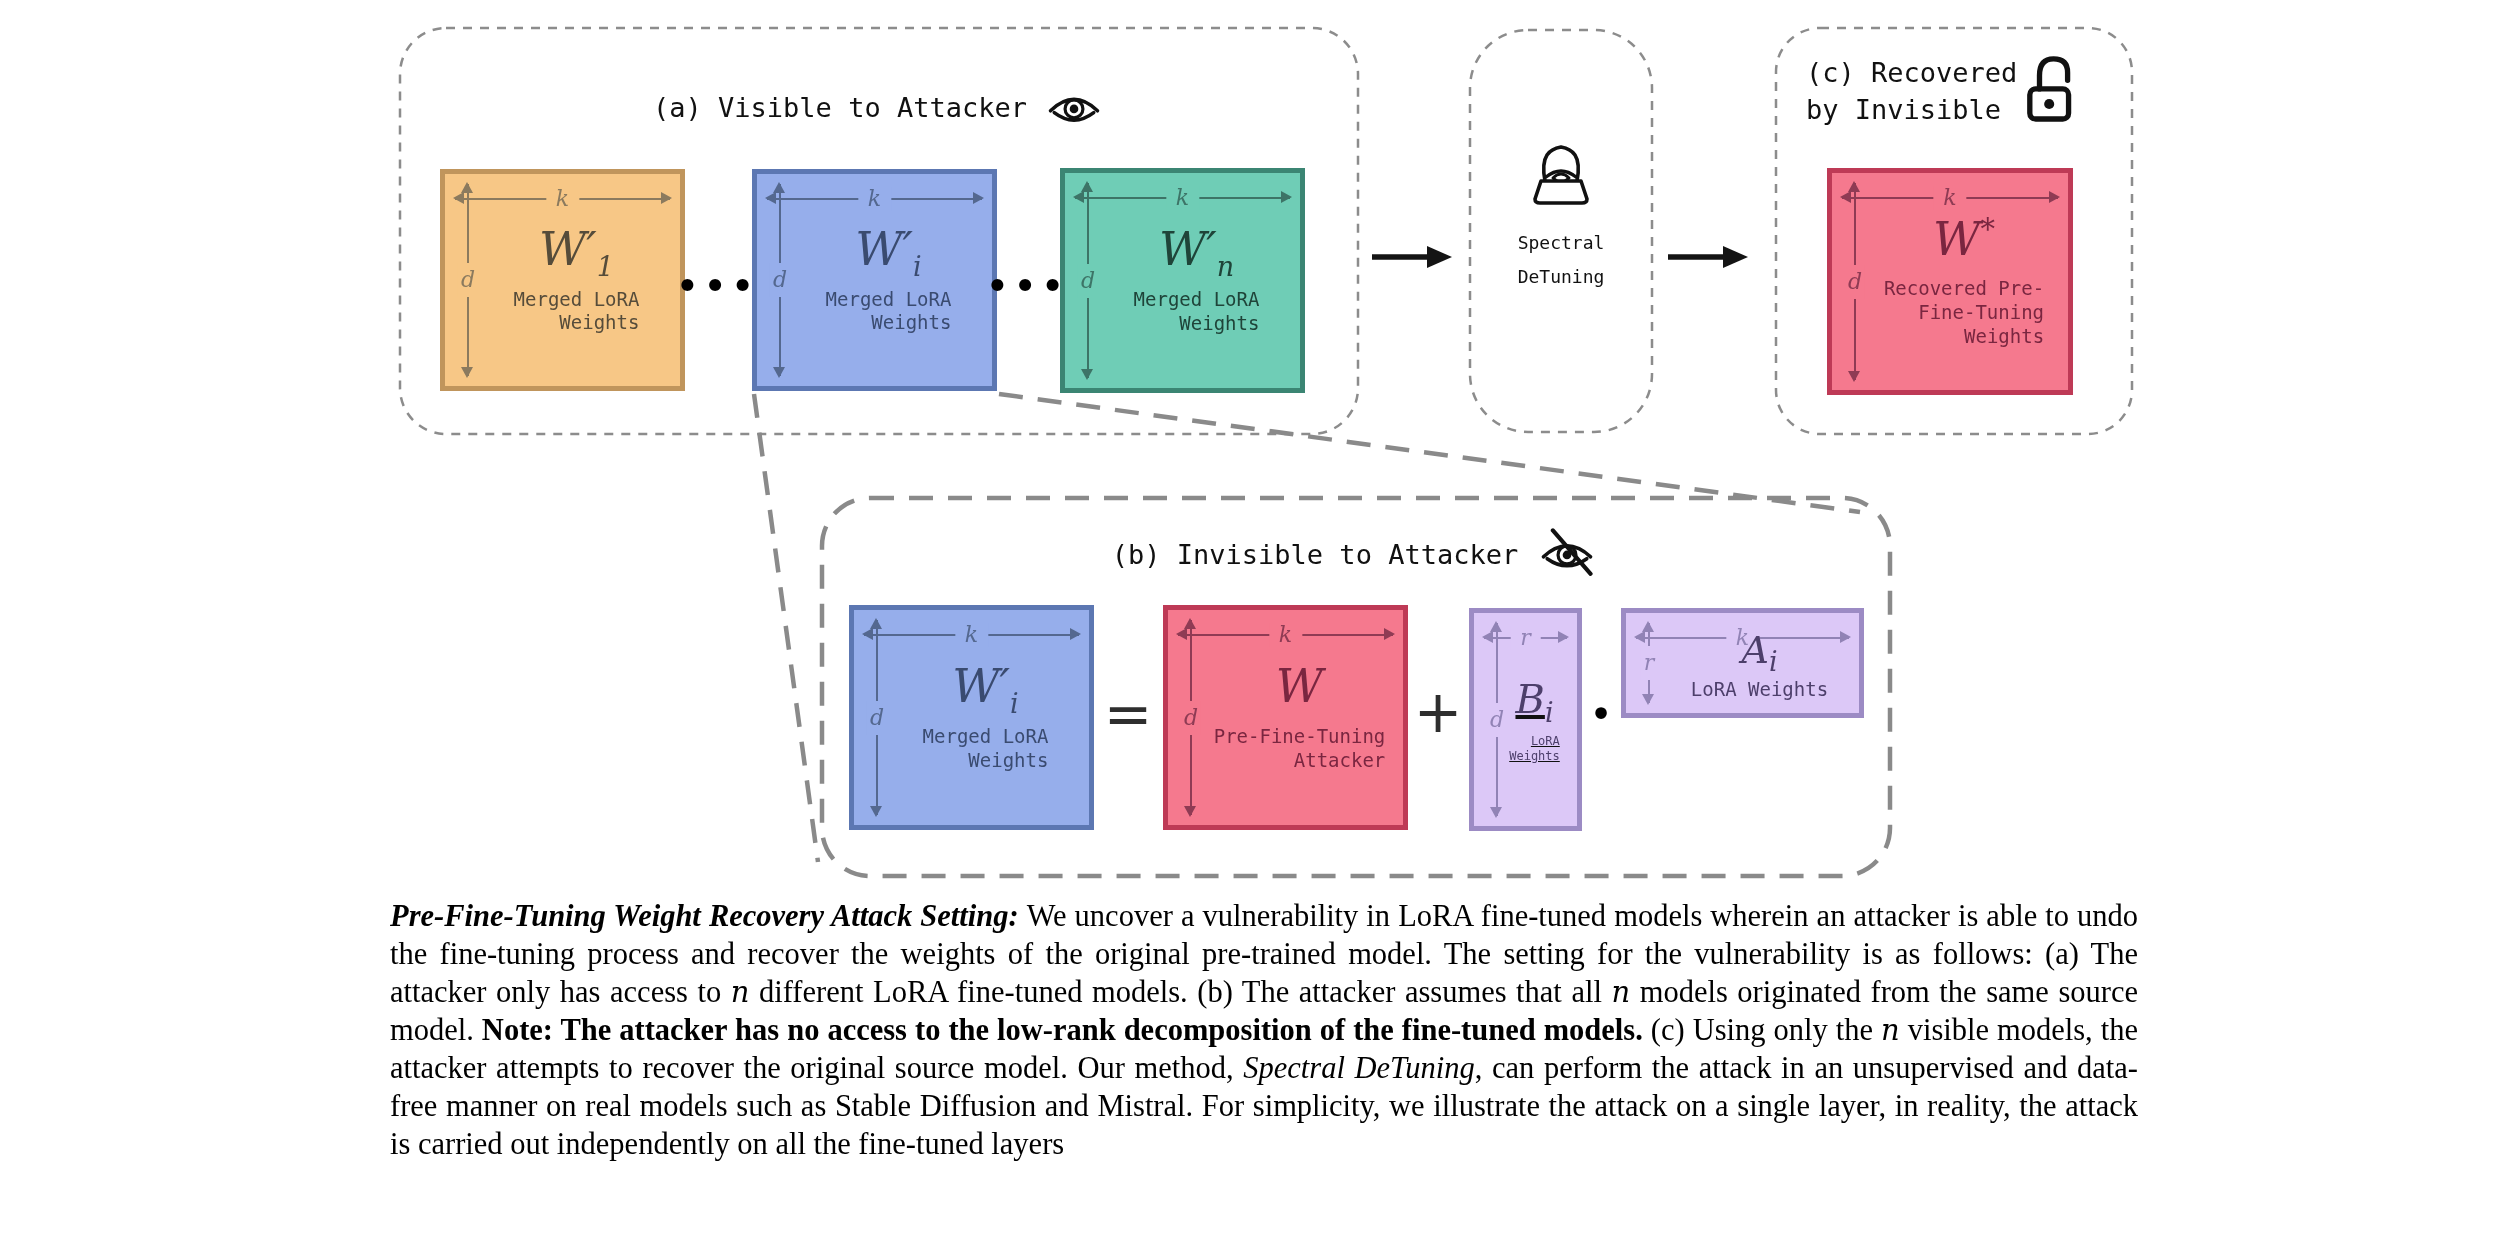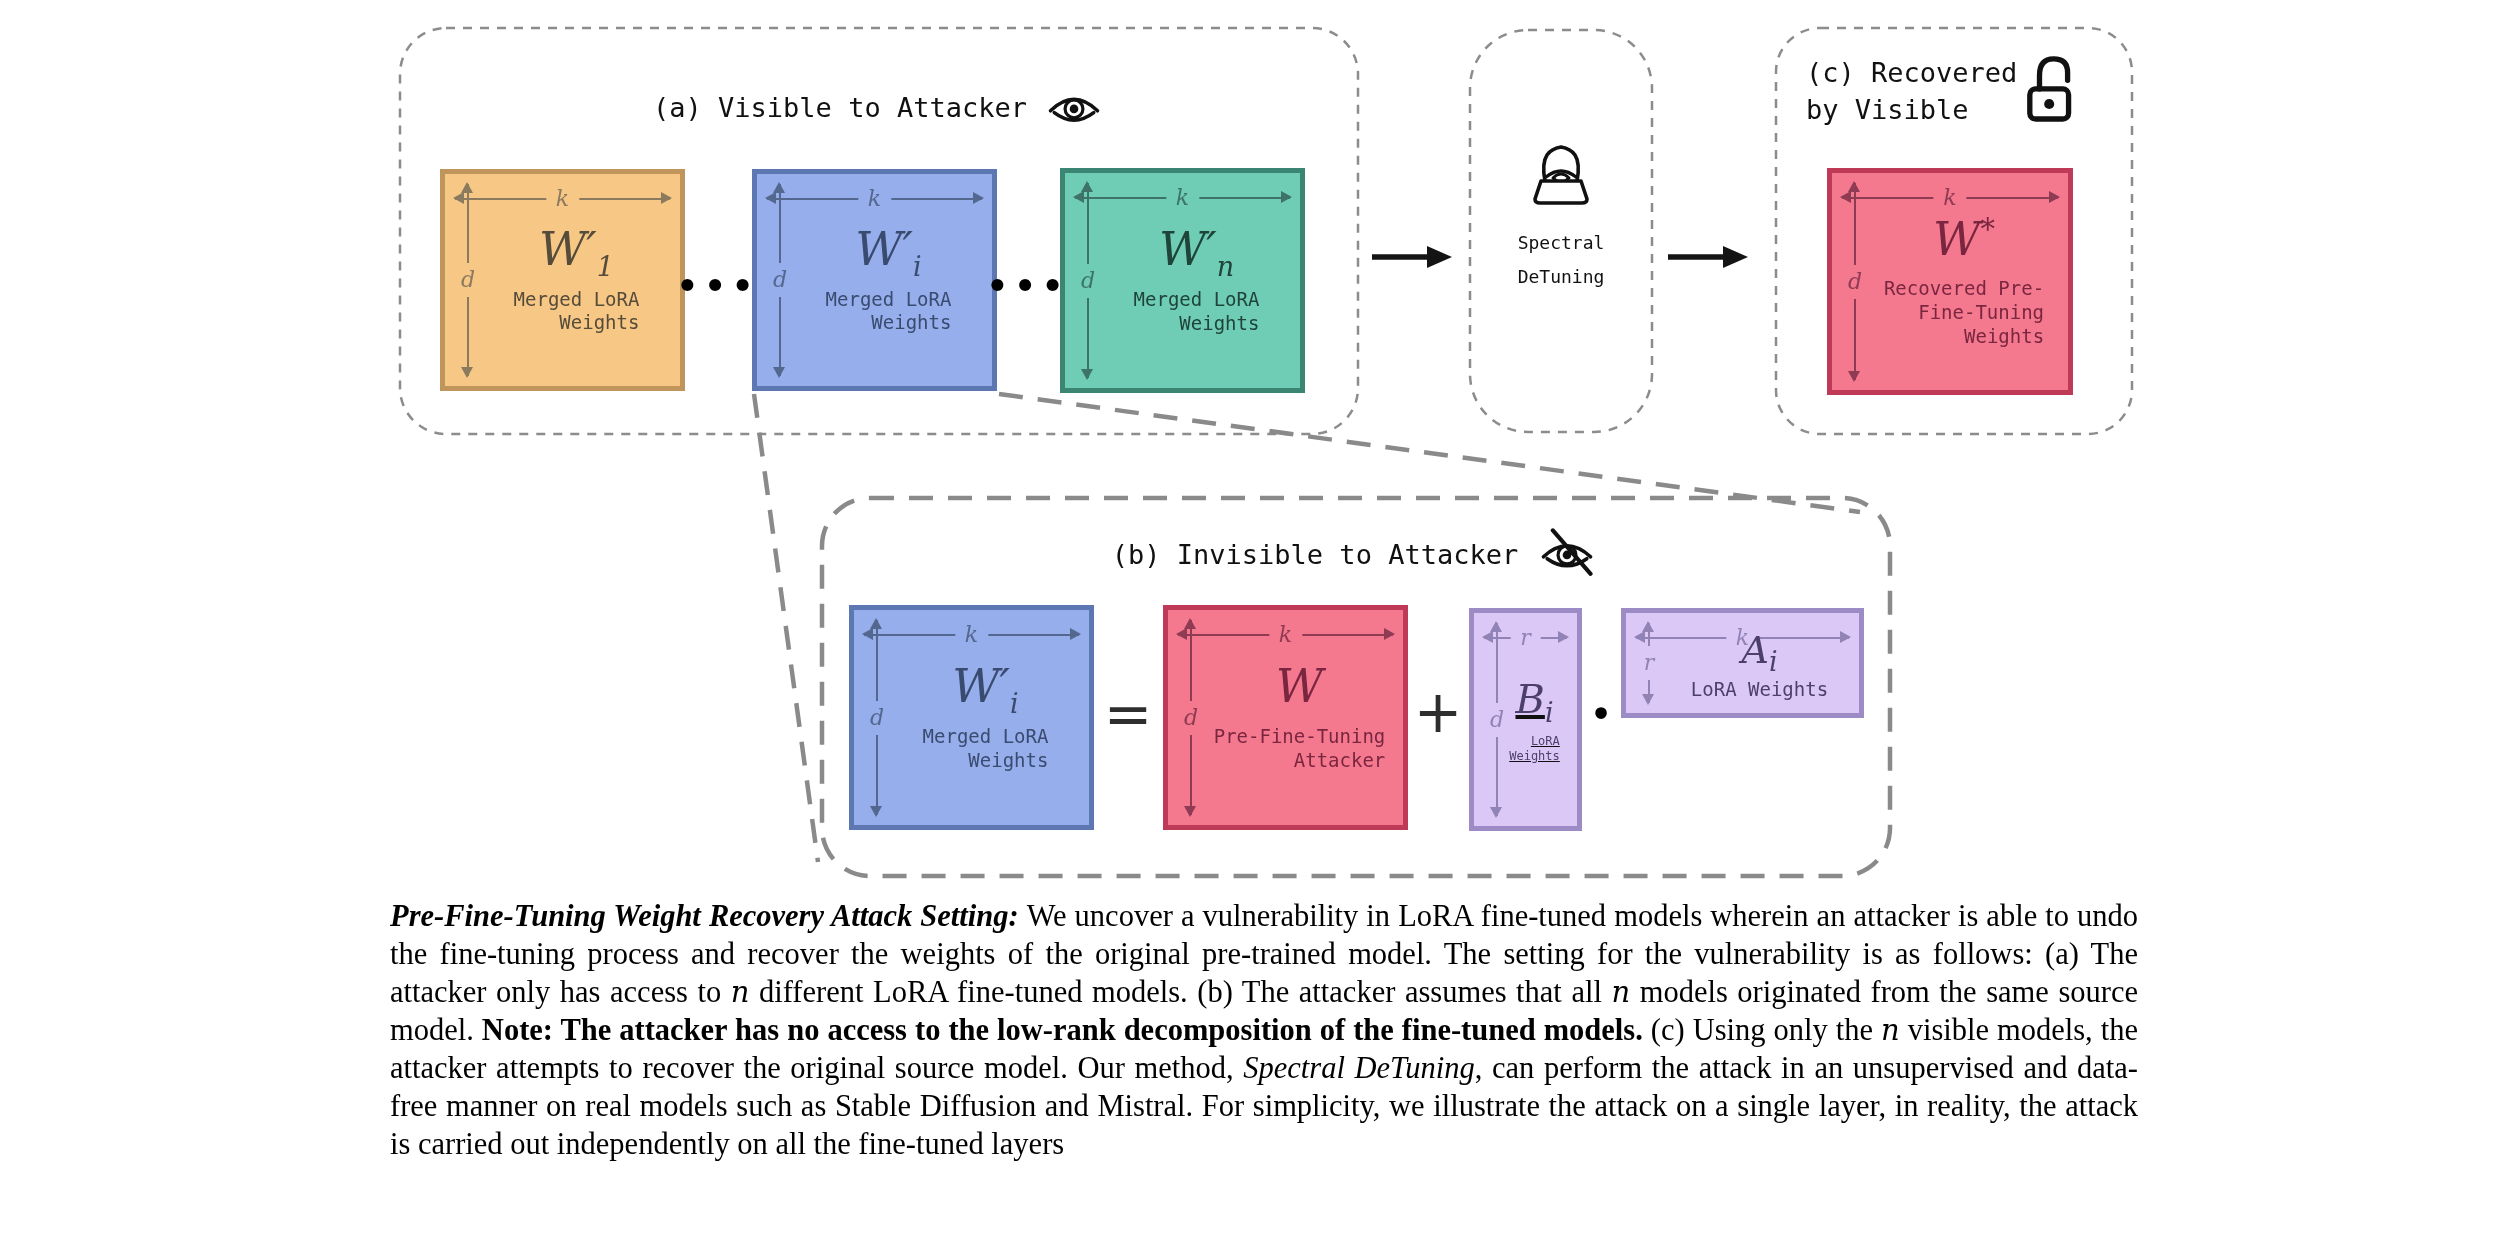--- a/index.html
+++ b/index.html
@@ -124,21 +124,21 @@
     <svg class="icon-svg" width="62" height="46" viewBox="0 0 66 46">
       <path d="M8,27 Q33,3 58,27" fill="none" stroke="#111" stroke-width="3.8" stroke-linecap="round"></path>
       <path d="M12,29 Q33,45 54,29" fill="none" stroke="#111" stroke-width="3.8" stroke-linecap="round"></path>
       <circle cx="33" cy="25" r="9.5" fill="none" stroke="#111" stroke-width="3.4"></circle>
       <circle cx="33" cy="25" r="4.6" fill="#111"></circle>
     </svg>
   </div>
 
   <div class="title-c">
     <div>(c) Recovered</div>
-    <div>by Visible</div>
+    <div>by Invisible</div>
   </div>
   <svg class="lock-icon" width="62" height="74" viewBox="0 0 64 76">
     <path d="M16,40 V26 Q16,9 30.5,9 Q45,9 45,23 V31" fill="none" stroke="#111" stroke-width="5.5" stroke-linecap="round"></path>
     <rect x="6" y="40" width="40" height="31" rx="6" fill="none" stroke="#111" stroke-width="5.5"></rect>
     <circle cx="26" cy="55.5" r="5.2" fill="#111"></circle>
   </svg>
 
   <svg class="process-icon" width="76" height="66" viewBox="0 0 76 66">
     <path d="M22,41 C17,15 27,9 38,7 C49,9 59,15 54,41" fill="none" stroke="#111" stroke-width="3.6" stroke-linecap="round"></path>
     <path d="M23,37 Q38,25 53,37" fill="none" stroke="#111" stroke-width="3.2" stroke-linecap="round"></path>

